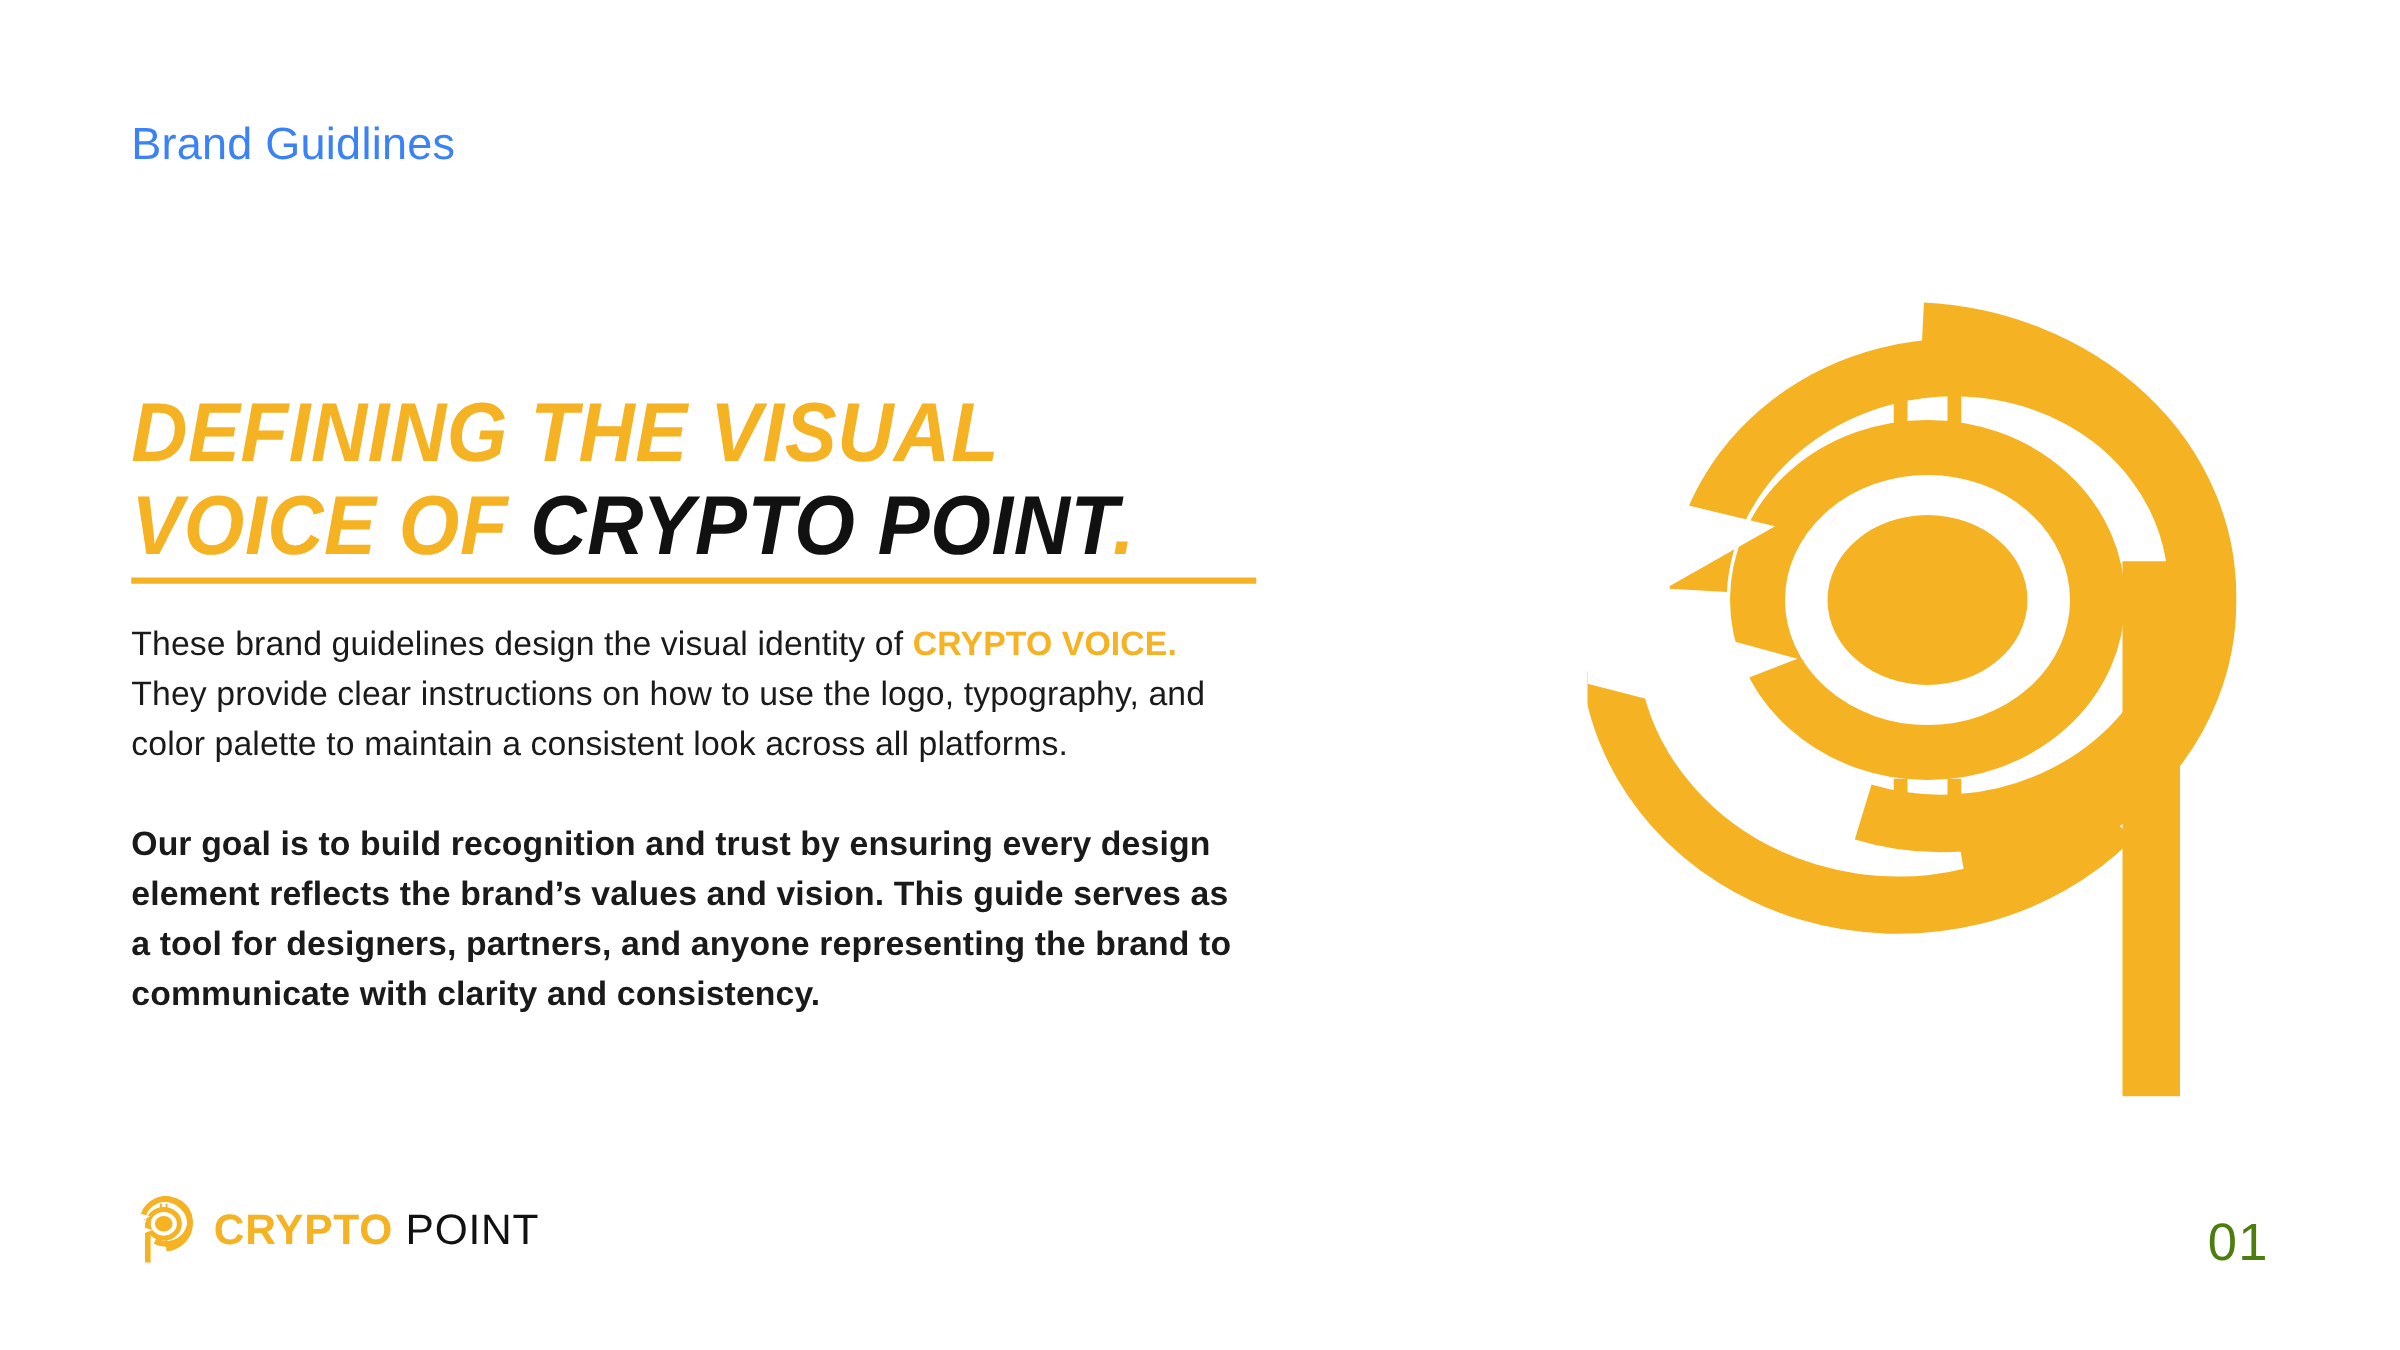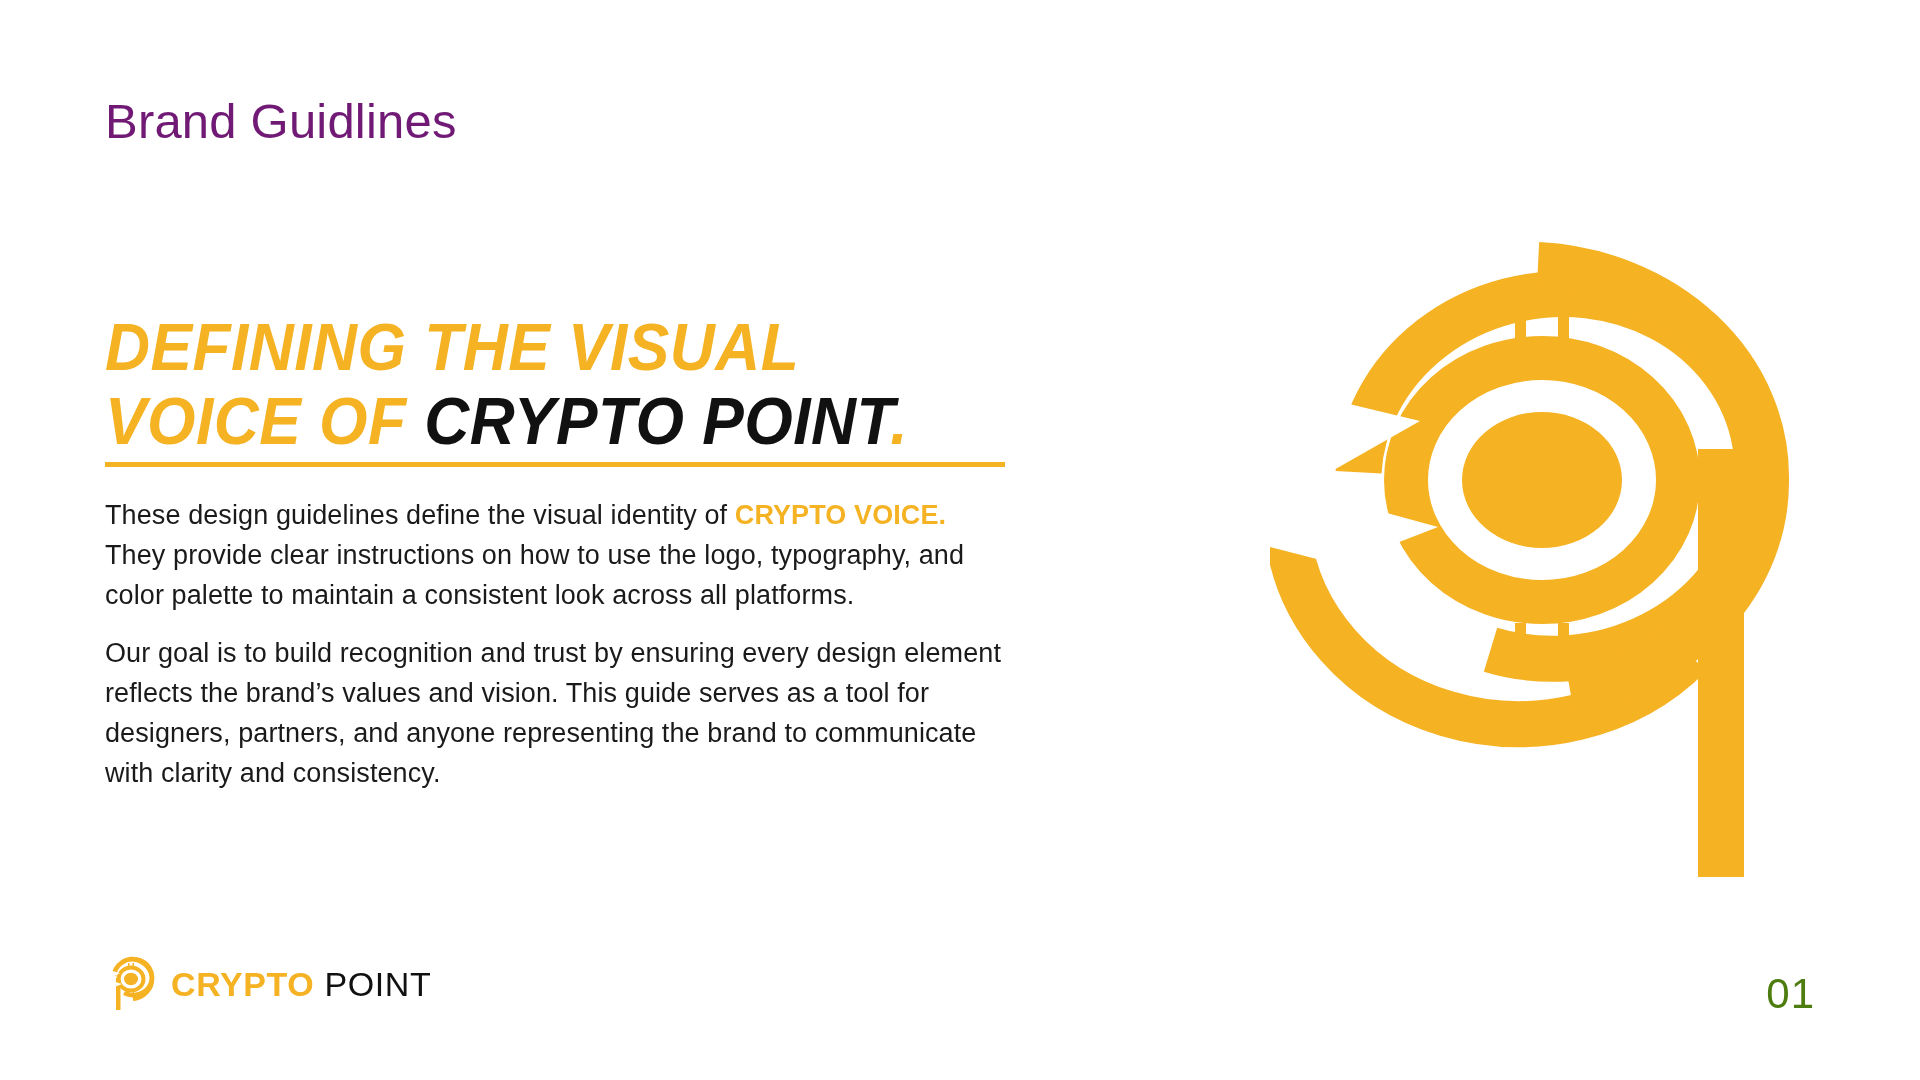--- a/index.html
+++ b/index.html
@@ -20,23 +20,23 @@
     inset: 0;
     background: #ffffff;
   }
 
   
   .kicker {
     position: absolute;
     left: 105px;
     top: 95px;
     font-family: "Liberation Sans", sans-serif;
-    font-size: 49px;
-    font-weight: 400;
-    color: #701a75;
+    font-size: 36px;
+    font-weight: 400;
+    color: #3b82f6;
     letter-spacing: 0.2px;
     line-height: 1.1;
   }
 
   
   .headline-block {
     position: absolute;
     left: 105px;
     top: 310px;
     width: 920px;
@@ -80,21 +80,22 @@
     font-size: 27px;
     line-height: 40px;
     color: #1a1a1a;
     font-weight: 400;
     letter-spacing: 0.1px;
   }
   .body-copy p {
     margin: 0;
   }
   .body-copy p + p {
-    margin-top: 18px;
+    margin-top: 40px;
+    font-weight: bold;
   }
   .inline-brand {
     color: #F5B223;
     font-weight: 700;
   }
 
   
   .hero-mark {
     position: absolute;
     left: 1270px;
@@ -168,21 +169,21 @@
       </span>
       <span class="line">
         <span class="hl-accent">VOICE OF </span><span class="hl-dark">CRYPTO POINT</span><span class="hl-dot">.</span>
       </span>
     </h1>
   </div>
 
   <div class="headline-rule"></div>
 
   <div class="body-copy">
-    <p><span>These design guidelines define the visual identity of </span><span class="inline-brand">CRYPTO VOICE.</span><span> They provide clear instructions on how to use the logo, typography, and color palette to maintain a consistent look across all platforms.</span></p>
+    <p><span>These brand guidelines design the visual identity of </span><span class="inline-brand">CRYPTO VOICE.</span><span> They provide clear instructions on how to use the logo, typography, and color palette to maintain a consistent look across all platforms.</span></p>
     <p>Our goal is to build recognition and trust by ensuring every design element reflects the brand’s values and vision. This guide serves as a tool for designers, partners, and anyone representing the brand to communicate with clarity and consistency.</p>
   </div>
 
   <div class="hero-mark">
     <svg viewBox="0 0 560 650" xmlns="http://www.w3.org/2000/svg">
       <g fill="none" stroke="#F5B223">
 
         <path d="M 90 212
                  A 200 182 0 1 1 196 406" stroke-width="46" stroke-linecap="butt" transform="rotate(-8 270 235)"></path>
 

